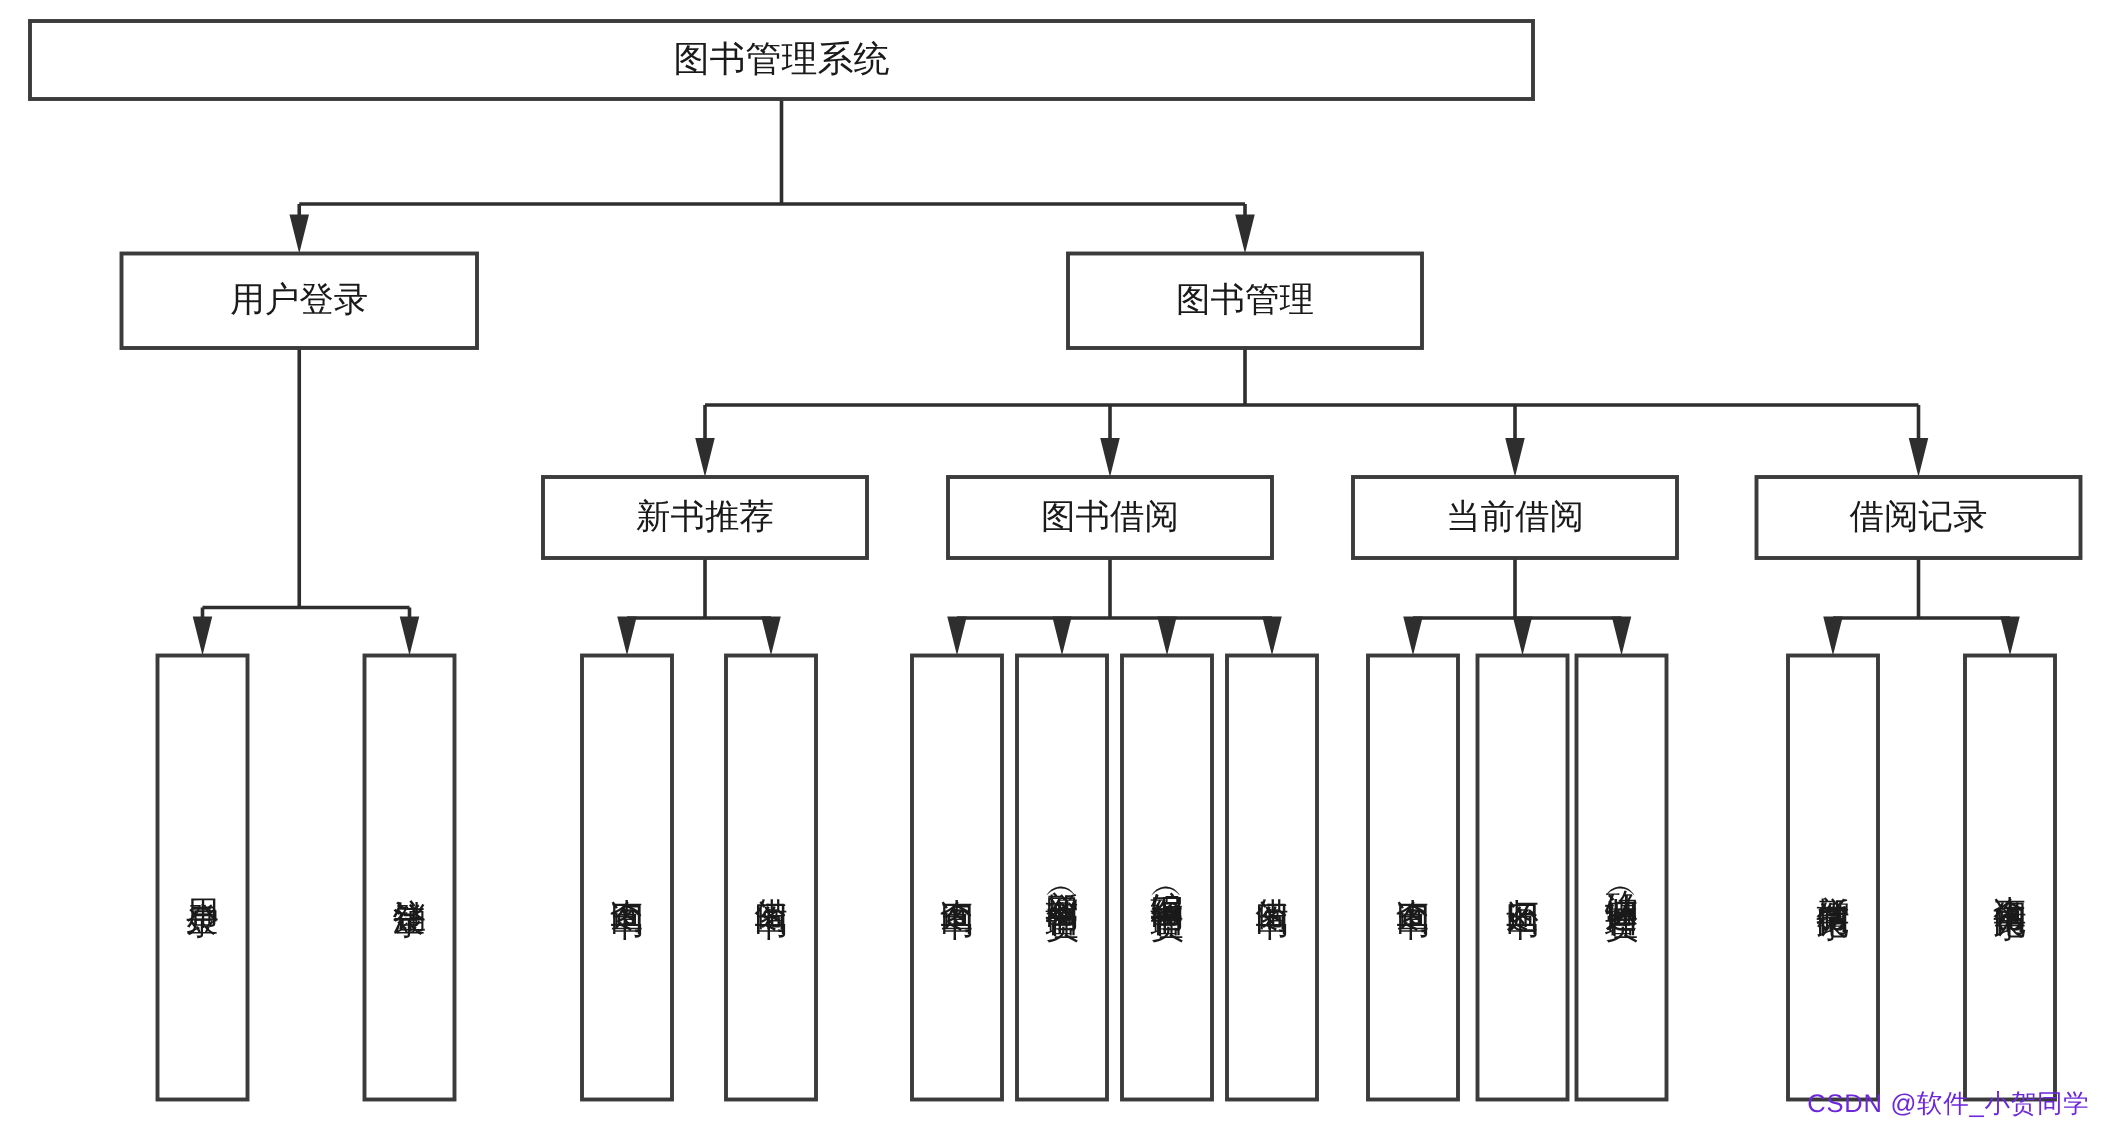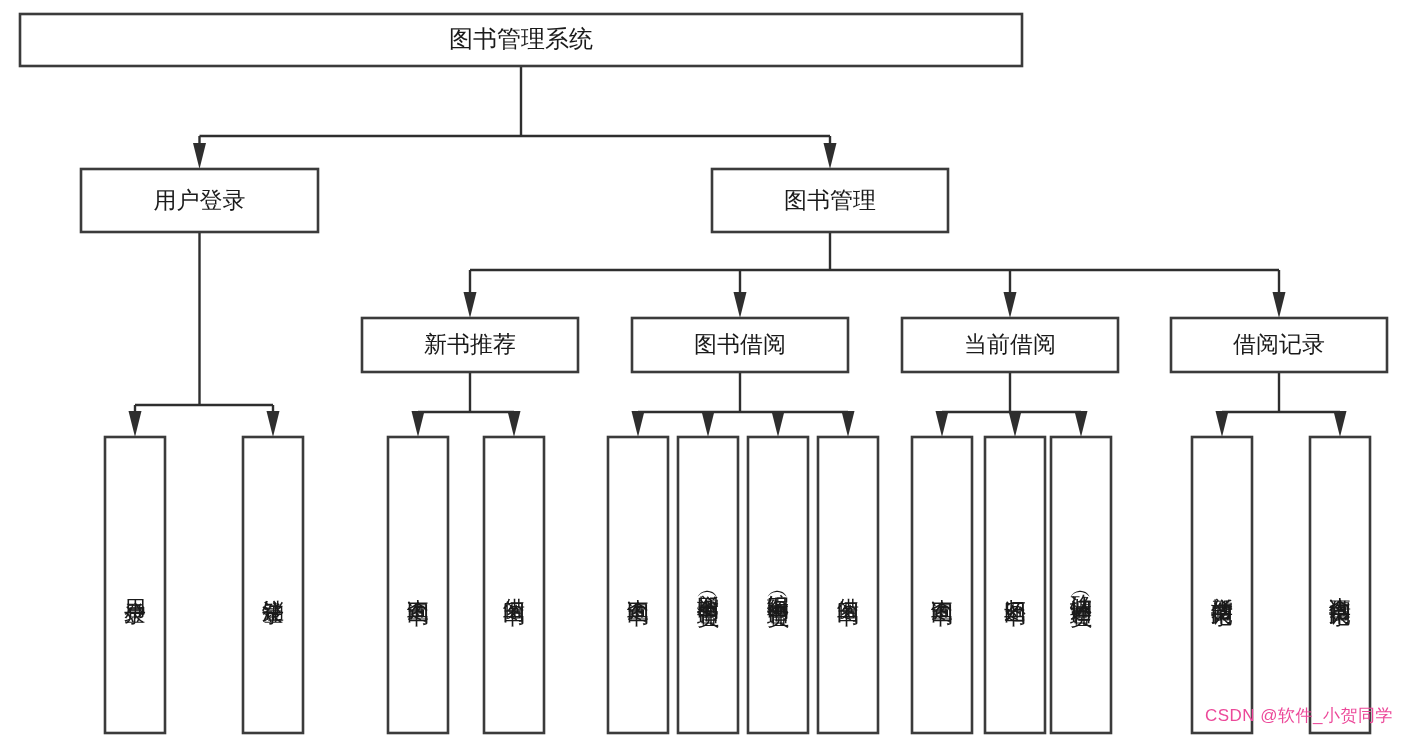--- a/index.html
+++ b/index.html
@@ -70,24 +70,24 @@
     font-size: 22px;
     line-height: 1.18;
     letter-spacing: 2px;
     color: #1a1a1a;
     white-space: nowrap;
     text-align: center;
   }
   .watermark {
     position: absolute;
     right: 12px;
-    bottom: 20px;
+    bottom: 0;
     font-family: "Liberation Sans", "DejaVu Sans", sans-serif;
     font-size: 17px;
-    color: #ec4899;
+    color: #6d28d9;
     letter-spacing: 0.5px;
     user-select: none;
     white-space: nowrap;
   }
 </style>
 </head>
 <body>
 
 <div id="diagram-root">
 

